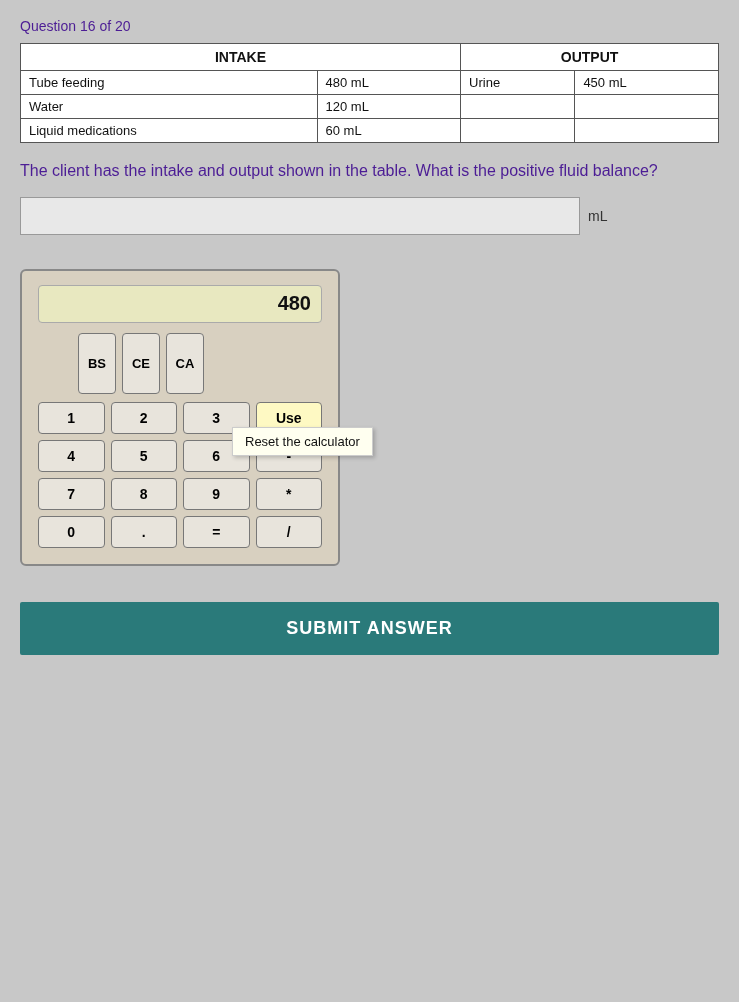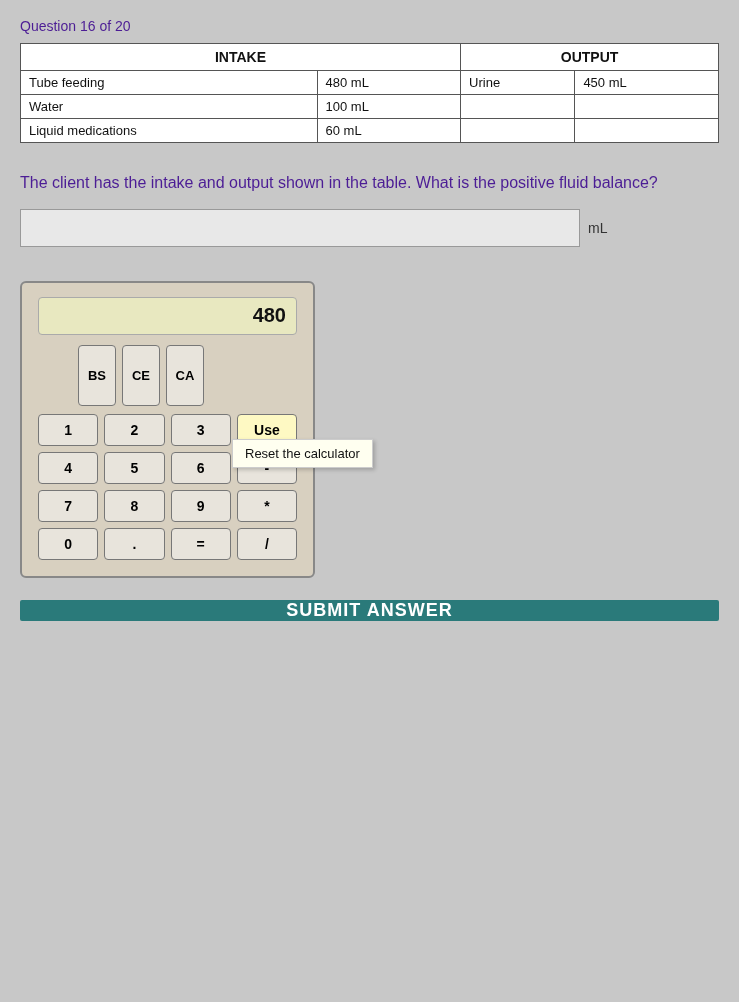--- a/index.html
+++ b/index.html
@@ -12,21 +12,21 @@
       color: #111;
     }
     .question-label {
       font-size: 14px;
       margin-bottom: 9px;
       color: #4c1d95;
     }
     .intake-output-table {
       border-collapse: collapse;
       width: 100%;
-      margin-bottom: 28px;
+      margin-bottom: 16px;
       background: #fff;
     }
     .intake-output-table th, .intake-output-table td {
       border: 1px solid #555;
       padding: 4px 8px;
       font-size: 13px;
     }
     .intake-output-table th {
       text-align: center;
       font-weight: bold;
@@ -64,21 +64,21 @@
     
     .calculator-wrapper {
       position: relative;
       display: inline-block;
     }
     .calculator {
       background: #d8d0c0;
       border: 2px solid #888;
       border-radius: 6px;
       padding: 14px 16px 16px 16px;
-      width: 295px;
+      width: 320px;
       position: relative;
     }
     .calc-display {
       background: #e8e8c0;
       border: 1px solid #aaa;
       border-radius: 4px;
       text-align: right;
       padding: 6px 10px;
       font-size: 20px;
       font-weight: bold;
@@ -139,25 +139,26 @@
       font-weight: bold;
       cursor: pointer;
       text-align: center;
     }
     .submit-btn {
       display: block;
       width: 100%;
       background: #2a7a7a;
       color: #fff;
       border: none;
+      padding: 16px;
       font-size: 18px;
       font-weight: bold;
       letter-spacing: 1px;
       cursor: pointer;
-      margin-top: 22px;
+      margin-top: 36px;
       border-radius: 2px;
     }
   </style>
 </head>
 <body>
 
 
 
 
 <div class="question-label">Question 16 of 20</div>
@@ -172,21 +173,21 @@
   </thead>
   <tbody>
     <tr>
       <td>Tube feeding</td>
       <td>480 mL</td>
       <td>Urine</td>
       <td>450 mL</td>
     </tr>
     <tr>
       <td>Water</td>
-      <td>100 mL</td>
+      <td>120 mL</td>
       <td></td>
       <td></td>
     </tr>
     <tr>
       <td>Liquid medications</td>
       <td>60 mL</td>
       <td></td>
       <td></td>
     </tr>
   </tbody>

